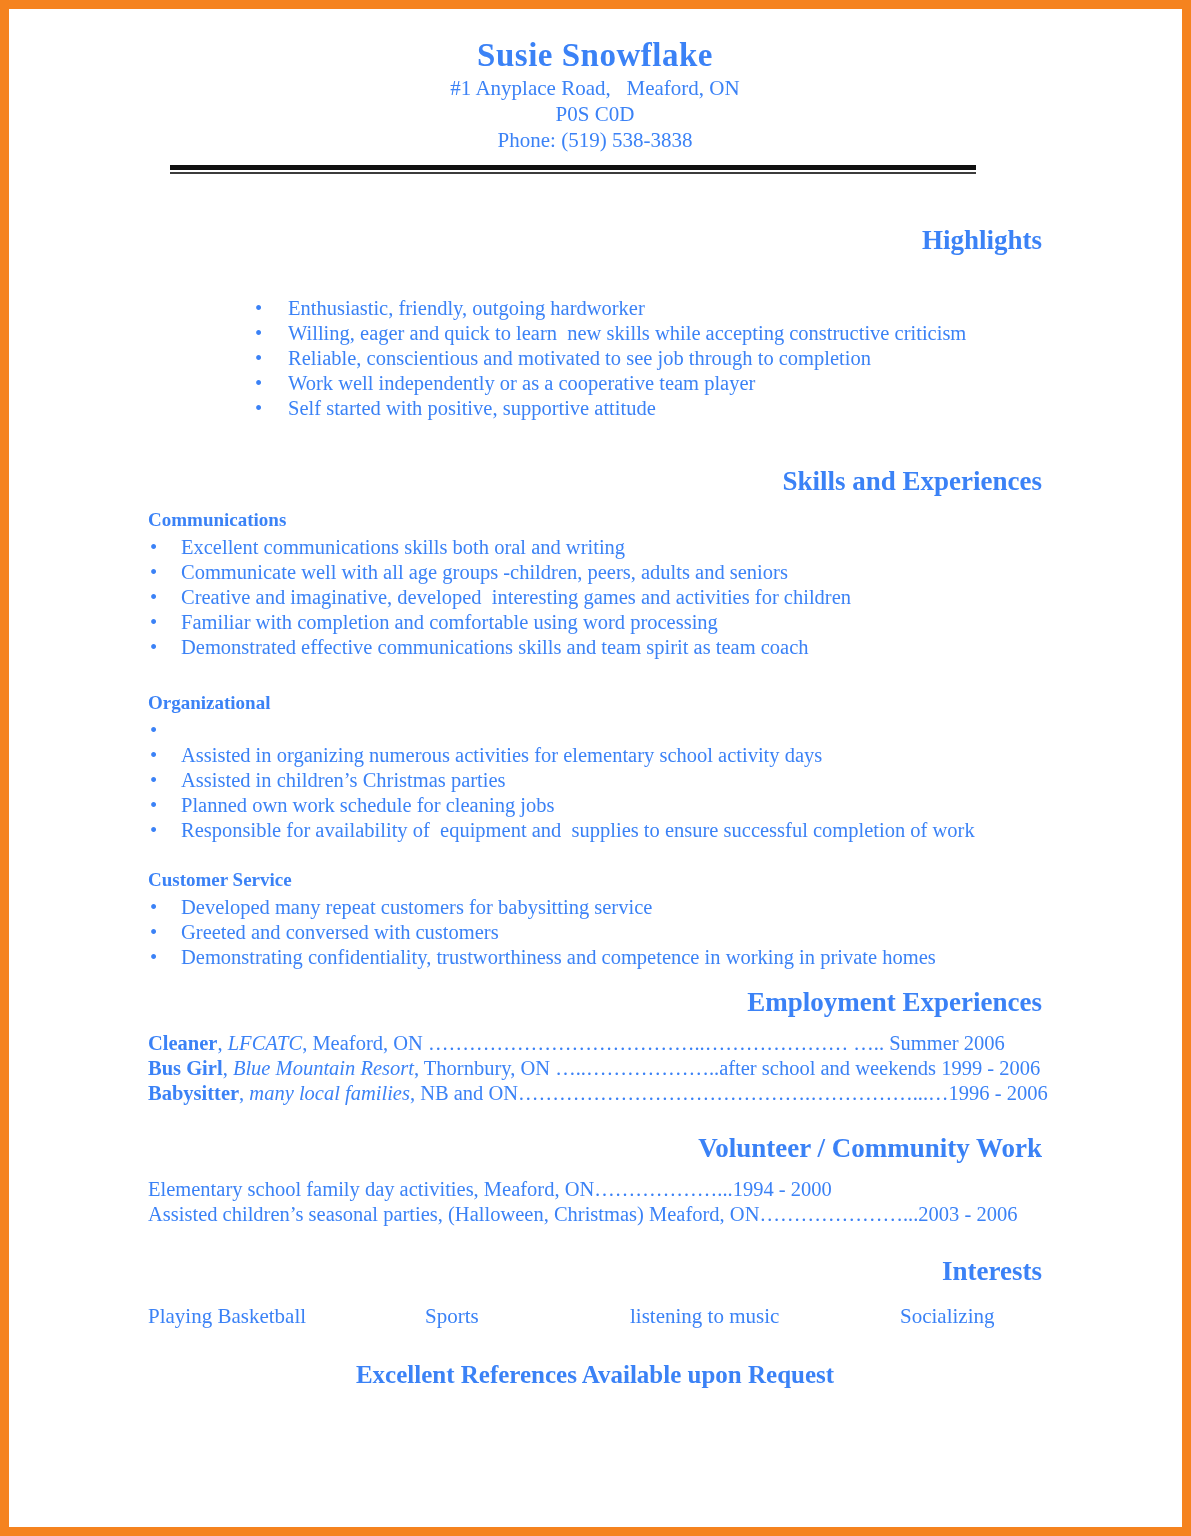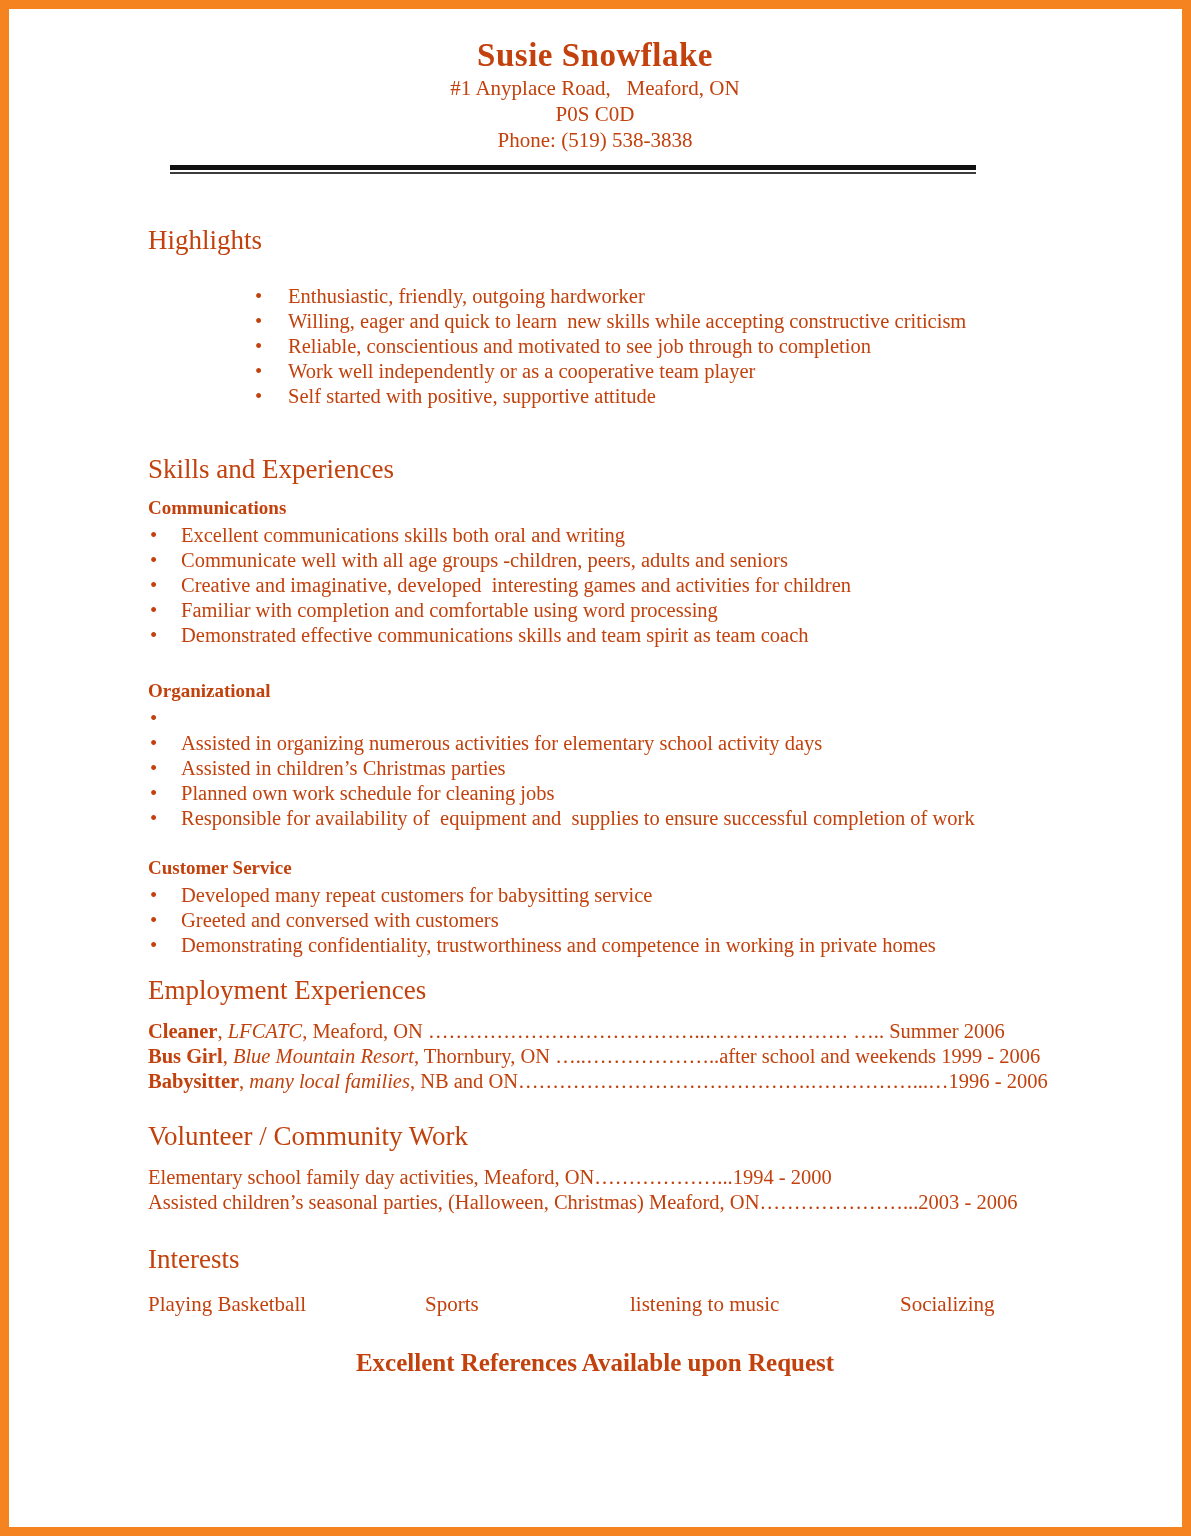--- a/index.html
+++ b/index.html
@@ -4,45 +4,45 @@
 <style>
   html, body { margin: 0; padding: 0; background: #ffffff; }
   .page {
     position: relative;
     width: 1191px;
     height: 1536px;
     box-sizing: border-box;
     border: 9px solid #F5831F;
     background: #ffffff;
     font-family: "Liberation Serif", serif;
-    color: #c2410c;
+    color: #3b82f6;
     overflow: hidden;
   }
   .content { padding: 26px 140px 0 139px; }
 
   
   .header { text-align: center; }
   .name { font-size: 33px; font-weight: bold; line-height: 40px; letter-spacing: 0.5px; }
   .hline { font-size: 21px; line-height: 26px; white-space: pre-wrap; }
 
   
   .rule-wrap { margin: 12px 0 0 22px; width: 806px; }
   .rule-top { height: 5px; background: #101010; }
   .rule-bottom { height: 2px; background: #3c3c3c; margin-top: 2px; }
 
   
-  .section-title { text-align: left; font-weight: normal; font-size: 27px; line-height: 32px; }
+  .section-title { text-align: right; font-weight: bold; font-size: 27px; line-height: 32px; }
   .t-highlights { margin-top: 50px; }
   .t-skills { margin-top: 44px; }
   .t-employment { margin-top: 16px; }
   .t-volunteer { margin-top: 26px; }
   .t-interests { margin-top: 28px; }
 
   
-  .bullet-list { margin-top: 28px; }
+  .bullet-list { margin-top: 40px; }
   .bullet-row { display: flex; font-size: 20.5px; line-height: 25px; white-space: pre-wrap; }
   .bullet-marker { flex: none; width: 33px; }
   .bullet-marker::before { content: "\2022"; }
   .highlights .bullet-row { margin-left: 107px; }
   .skills .bullet-list { margin-top: 2px; }
   .skills .bullet-row { margin-left: 2px; }
   .skills .bullet-marker { width: 31px; }
 
   
   .subhead { font-size: 19px; font-weight: bold; line-height: 27px; }

